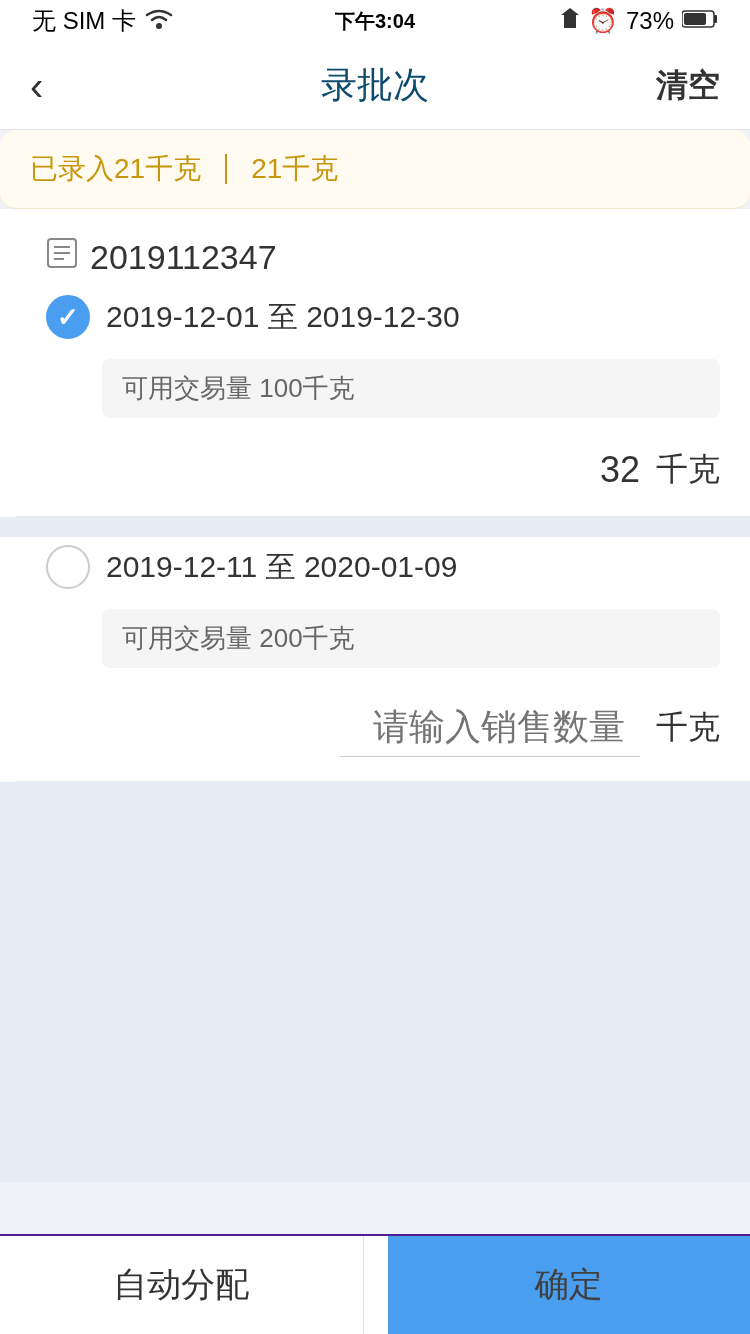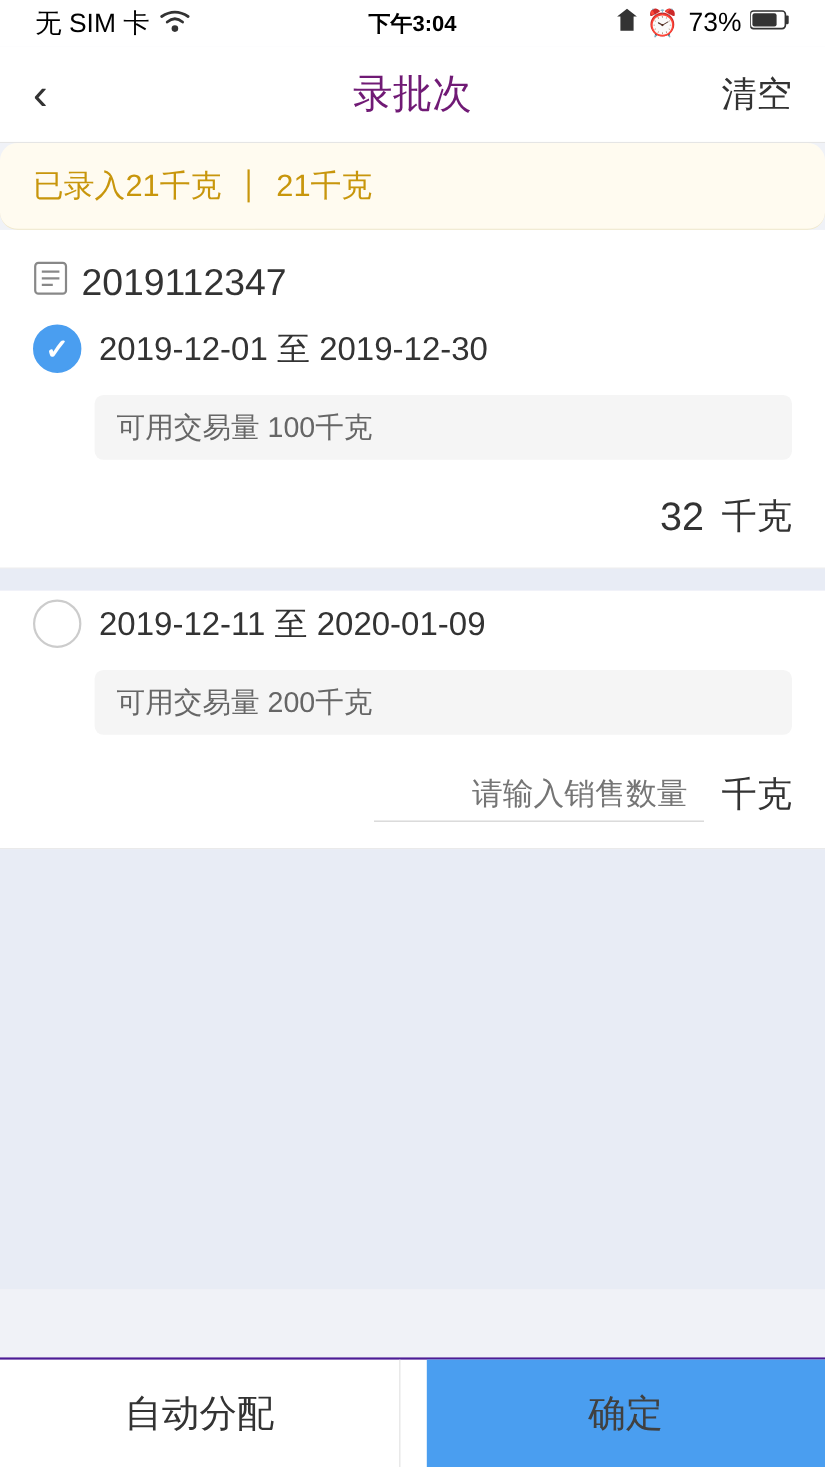--- a/index.html
+++ b/index.html
@@ -56,29 +56,30 @@
     }
     .nav-back {
       font-size: 40px;
       color: #333;
       cursor: pointer;
       line-height: 1;
     }
     .nav-title {
       font-size: 36px;
       font-weight: 500;
-      color: #701a75;
+      color: #0c4a6e;
       position: absolute;
       left: 50%;
       transform: translateX(-50%);
     }
     .nav-clear {
       font-size: 32px;
       color: #333;
       cursor: pointer;
+      font-weight: bold;
     }
 
     
     .summary-bar {
       background: #fffbf0;
       padding: 20px 30px;
       display: flex;
       align-items: center;
       gap: 24px;
       border-bottom: 1px solid #f0e8cc;
@@ -95,20 +96,21 @@
     }
     .summary-value {
       font-size: 28px;
       color: #c8960c;
     }
 
     
     .batch-card {
       background: #fff;
       margin-bottom: 0;
+      padding-left: 16px;
     }
     .batch-header {
       display: flex;
       align-items: center;
       padding: 28px 30px 10px 30px;
       gap: 12px;
     }
     .batch-icon {
       font-size: 32px;
       color: #666;
@@ -170,21 +172,21 @@
       color: #333;
       font-weight: 500;
     }
     .batch-unit {
       font-size: 32px;
       color: #333;
     }
     .batch-input {
       border: none;
       outline: none;
-      font-size: 28px;
+      font-size: 36px;
       color: #999;
       text-align: right;
       background: transparent;
       flex: 1;
     }
     .input-underline {
       border-bottom: 1px solid #ccc;
       display: flex;
       align-items: center;
       justify-content: flex-end;

